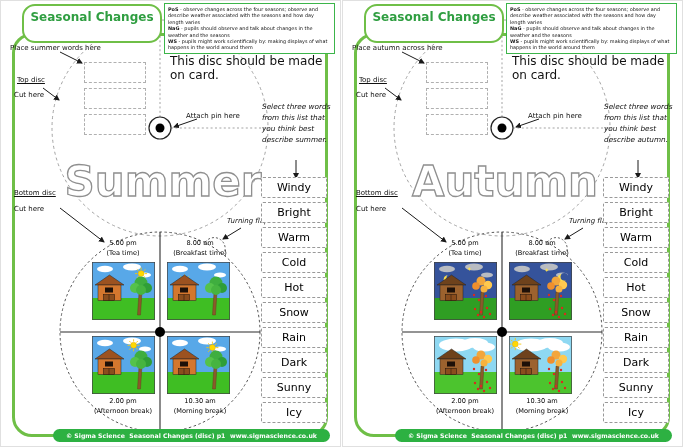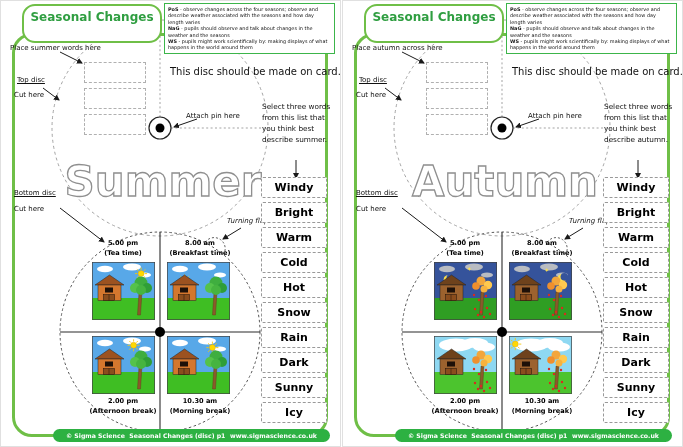--- a/index.html
+++ b/index.html
@@ -3,31 +3,31 @@
 <meta charset="utf-8">
 <style>
   html,body{margin:0;padding:0;background:#ffffff;}
   *{box-sizing:border-box;}
   .sheet{display:flex;gap:1px;width:683px;height:447px;font-family:"DejaVu Sans",sans-serif;}
   .page{position:relative;width:341px;height:447px;background:#fff;box-shadow:inset 0 0 0 1px #e0e0e0;overflow:hidden;}
   .frame{position:absolute;left:12px;top:33px;width:316px;height:404px;border:3px solid var(--frame_green);border-radius:20px;z-index:1;}
   .titlebox{position:absolute;left:22px;top:4px;width:140px;height:39px;background:#fff;border:2.5px solid var(--frame_green);border-radius:13px;z-index:4;text-align:center;padding-top:4px;color:var(--title_green);font-weight:bold;font-size:12px;line-height:1.3;}
   .posbox{position:absolute;left:164px;top:3px;width:171px;background:#fff;border:1.5px solid var(--box_border_green);z-index:4;padding:2px 3px;font-size:4.9px;line-height:1.3;color:#111;}
   .posbox .pl{display:block;}
-  .cardnote{position:absolute;left:170px;top:66px;font-size:10px;color:#111;z-index:3;}
+  .cardnote{position:absolute;left:170px;top:54px;font-size:12px;color:#111;z-index:3;}
   .lbl{position:absolute;font-size:7px;color:#111;z-index:3;}
   .u{text-decoration:underline;}
   .it{font-style:italic;}
   .placeboxes{position:absolute;left:84px;top:62px;width:62px;z-index:3;}
   .placebox{width:62px;height:21px;border:1px dashed #b0b0b0;background:#fff;margin-bottom:5px;}
-  .selectnote{position:absolute;left:262px;top:102px;width:70px;font-size:7.3px;line-height:1.5;color:#111;z-index:3;}
+  .selectnote{position:absolute;left:262px;top:102px;width:70px;font-size:7.3px;font-style:italic;line-height:1.5;color:#111;z-index:3;}
   .wordlist{position:absolute;left:261px;top:177px;width:66px;display:flex;flex-direction:column;gap:4px;z-index:3;}
-  .wordbox{height:21px;border:1.5px dashed #999;border-radius:2px;background:#fff;display:flex;align-items:center;justify-content:center;font-weight:bold;font-size:11px;color:#000;}
+  .wordbox{height:21px;border:1.5px dashed #999;border-radius:2px;background:#fff;display:flex;align-items:center;justify-content:center;font-weight:normal;font-size:11px;color:#000;}
   .overlay{position:absolute;left:0;top:0;z-index:2;}
-  .qlabel{position:absolute;z-index:3;font-size:6.6px;font-weight:bold;color:#000;text-align:center;}
+  .qlabel{position:absolute;z-index:3;font-size:6.6px;font-weight:normal;color:#000;text-align:center;}
   .qlabel span{display:block;line-height:1.5;}
   .scene{position:absolute;width:63px;height:58px;z-index:3;}
   .footerbar{position:absolute;left:53px;top:429px;width:277px;height:13px;background:var(--footer_green);border-radius:8px;z-index:5;display:flex;align-items:center;justify-content:space-between;padding:0 13px;color:#fff;font-weight:bold;font-size:6.2px;}
   .seasonword{font-family:"DejaVu Sans",sans-serif;font-weight:bold;}
 </style>
 </head>
 <body>
 
 <div class="sheet">
 

